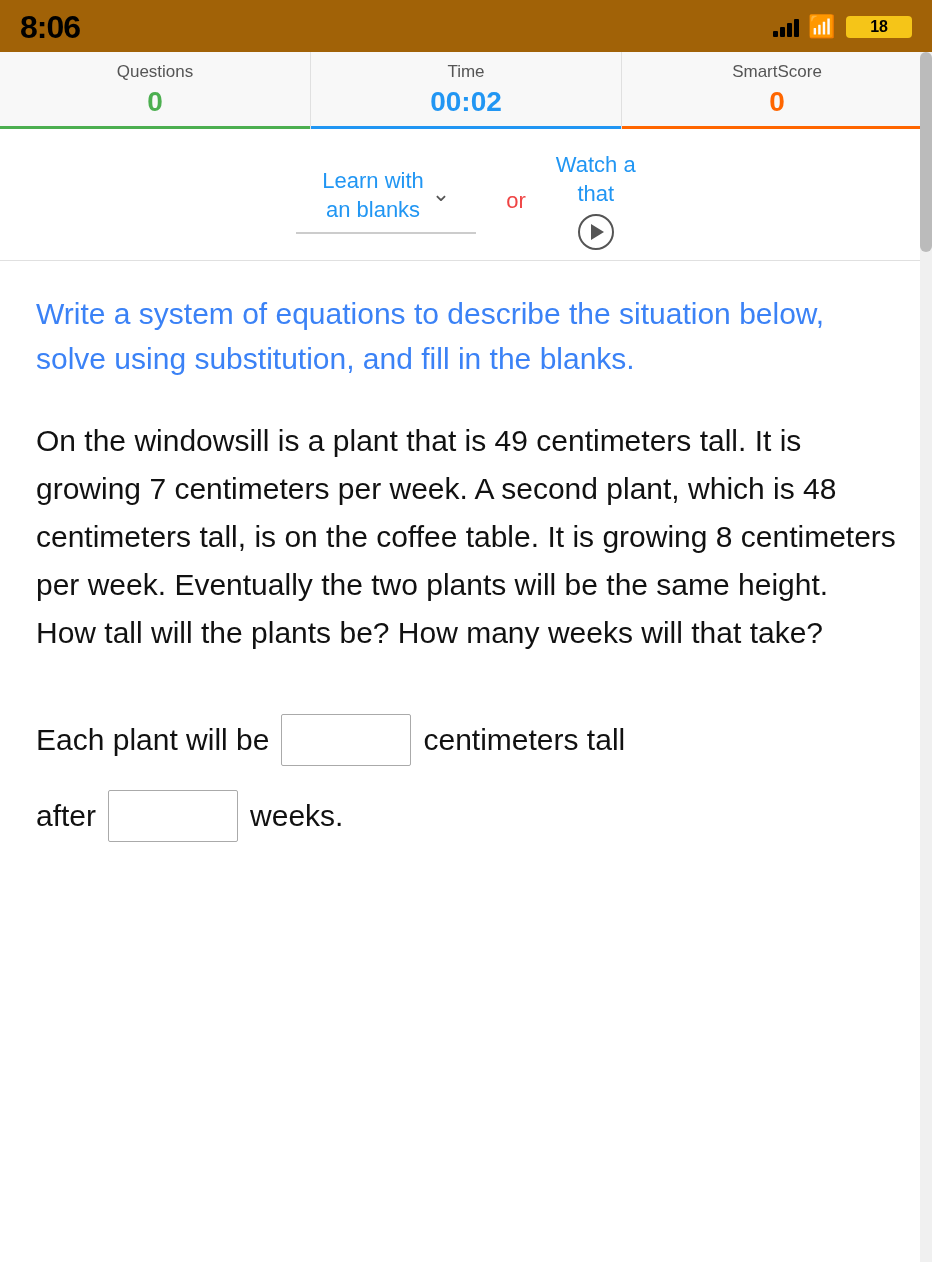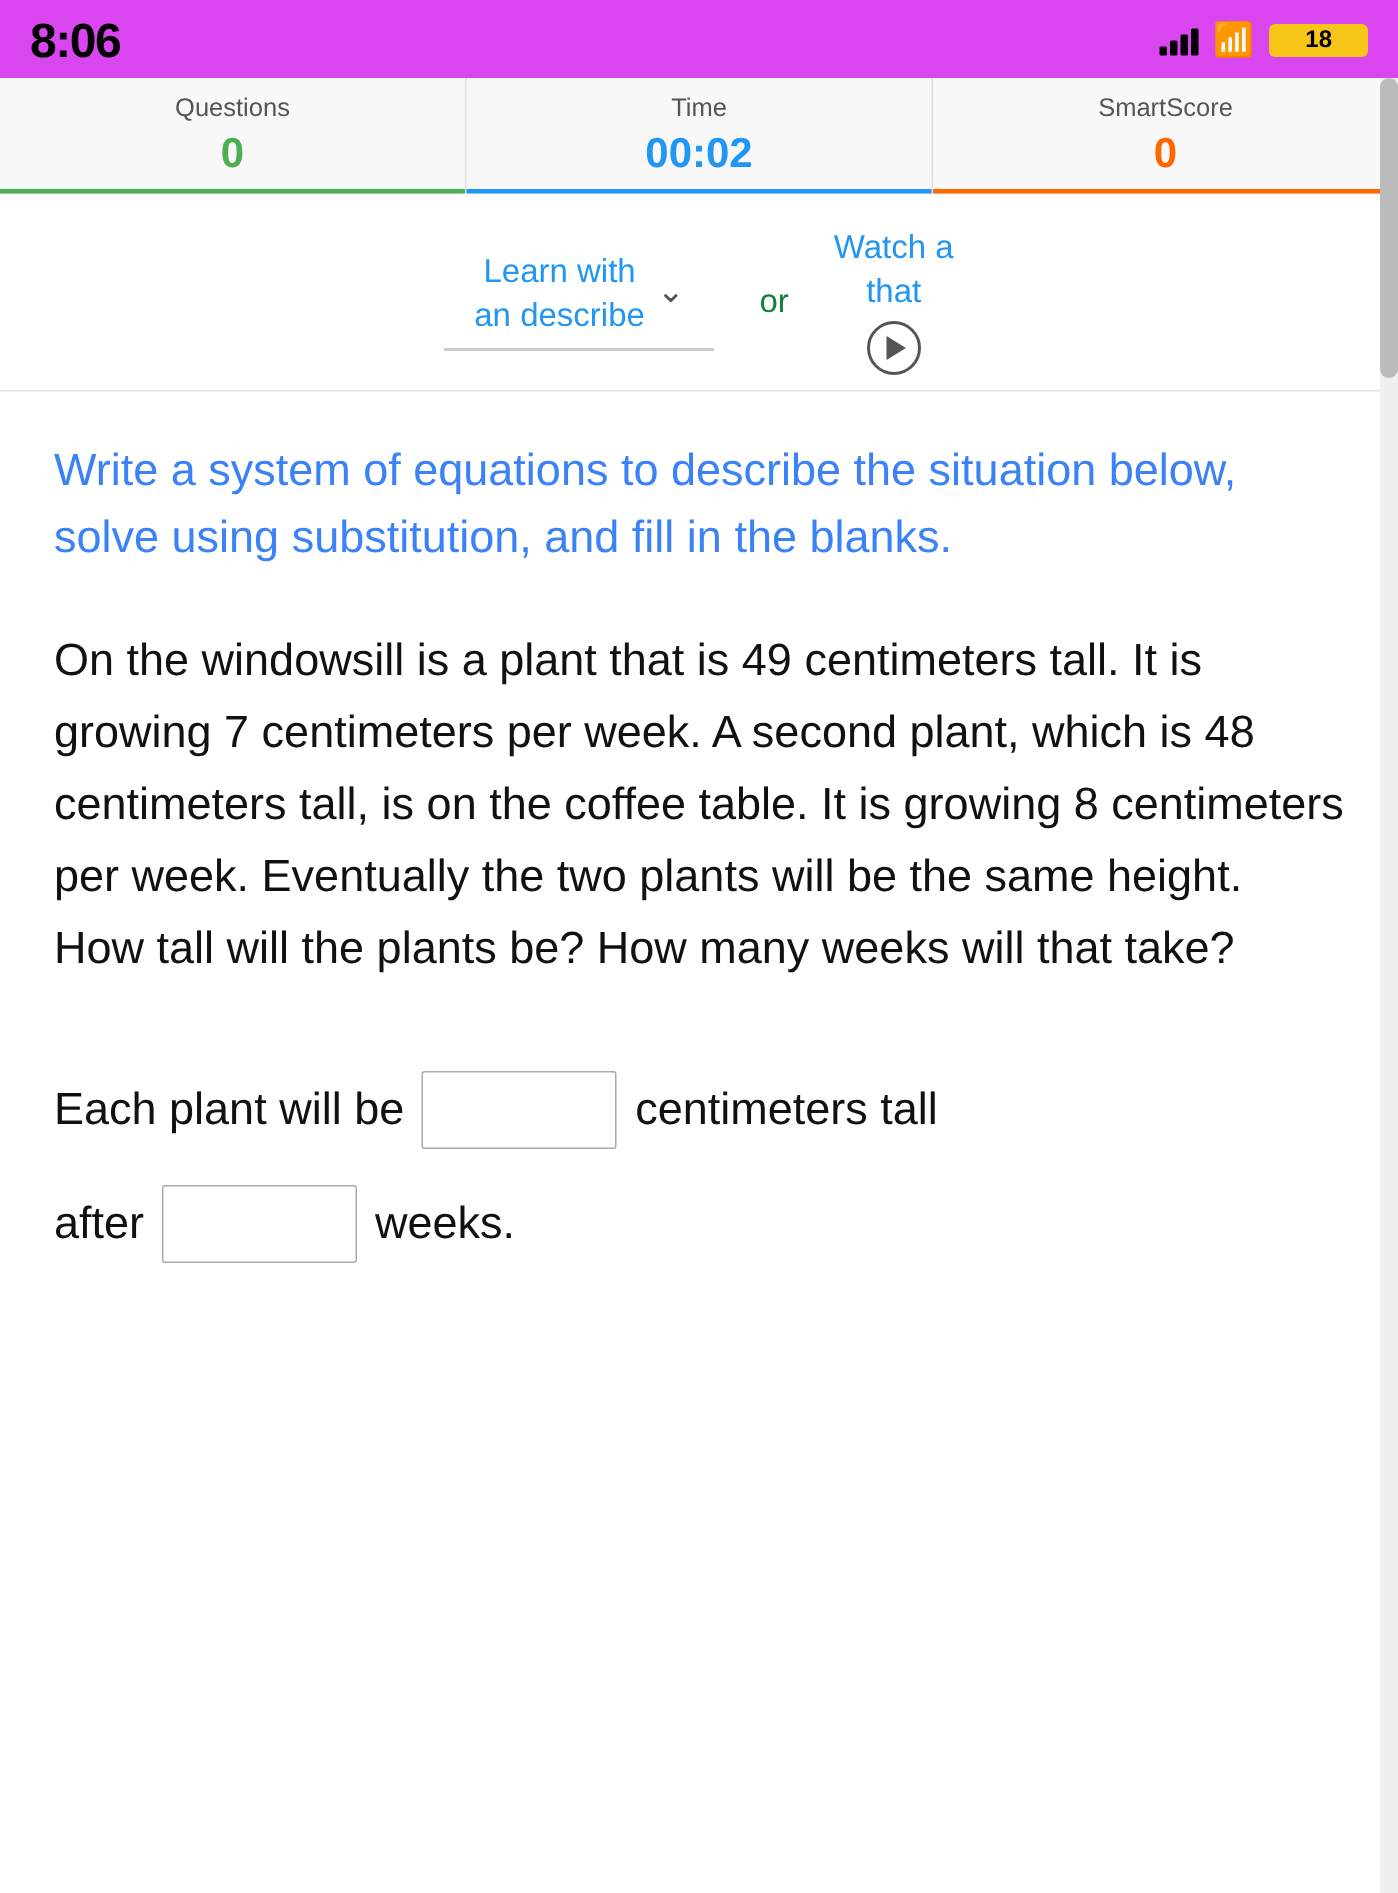--- a/index.html
+++ b/index.html
@@ -15,21 +15,21 @@
       background: #ffffff;
       position: relative;
     }
 
     
     .status-bar {
       display: flex;
       justify-content: space-between;
       align-items: center;
       padding: 8px 20px 6px 20px;
-      background: #d946ef;
+      background: #a16207;
       height: 52px;
     }
 
     .status-time {
       font-size: 32px;
       font-weight: 800;
       color: #000000;
       letter-spacing: -1px;
     }
 
@@ -162,21 +162,21 @@
 
     .learn-underline {
       margin-top: 8px;
       height: 2px;
       width: 180px;
       background: #ccc;
     }
 
     .or-text {
       font-size: 22px;
-      color: #15803d;
+      color: #ef4444;
       font-weight: 400;
     }
 
     .watch-btn {
       display: flex;
       flex-direction: column;
       align-items: center;
     }
 
     .watch-btn-inner {
@@ -314,21 +314,21 @@
     <div class="score-value orange">0</div>
     <div class="score-underline underline-orange"></div>
   </div>
 </div>
 
 <div class="learn-section">
   <div class="learn-btn">
     <div class="learn-btn-inner">
       <div class="learn-text">
         <span>Learn with</span><br>
-        <span>an describe</span>
+        <span>an blanks</span>
       </div>
       <span class="chevron-down">⌄</span>
     </div>
     <div class="learn-underline"></div>
   </div>
   <div class="or-text">or</div>
   <div class="watch-btn">
     <div class="watch-btn-inner">
       <div class="watch-text">
         <span>Watch a</span><br>

